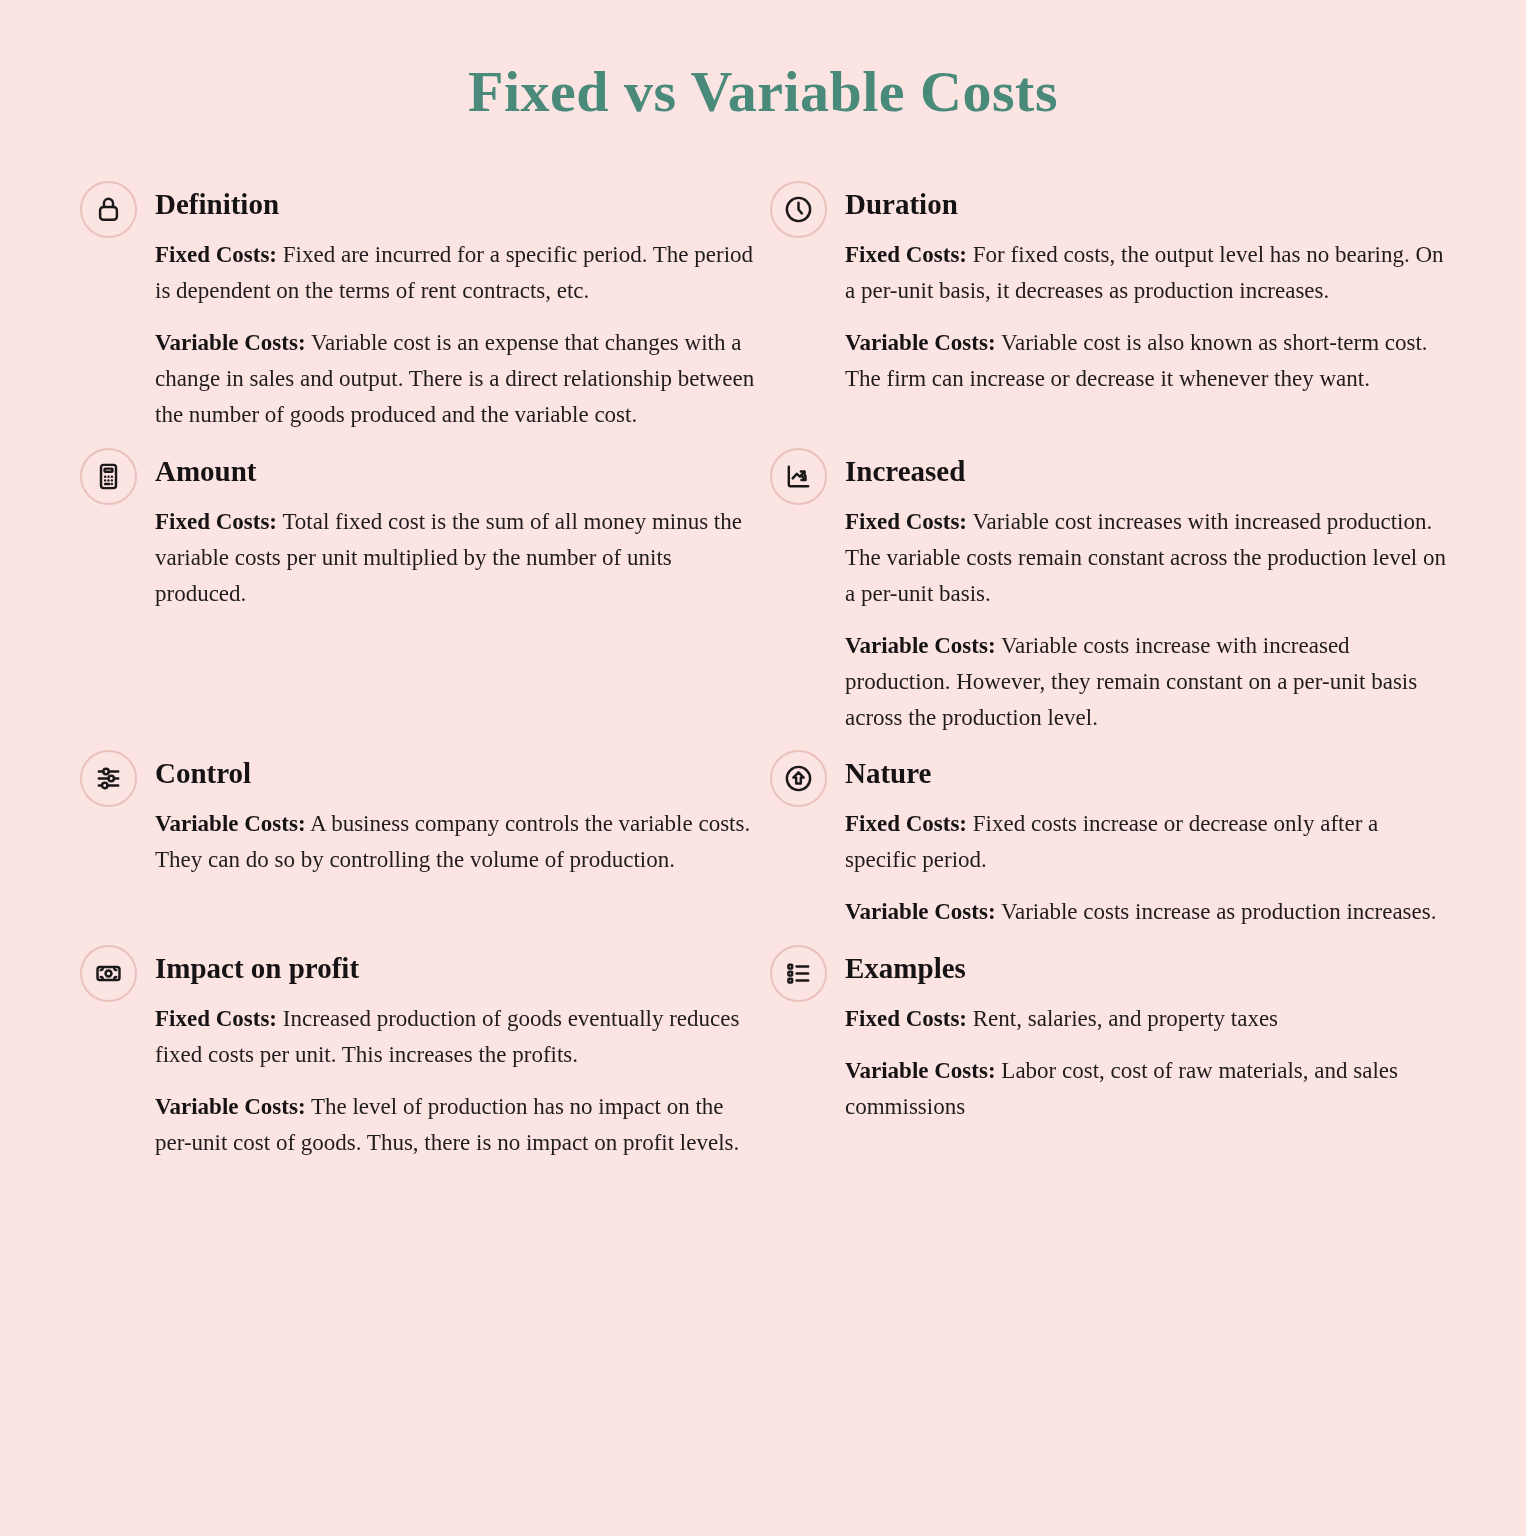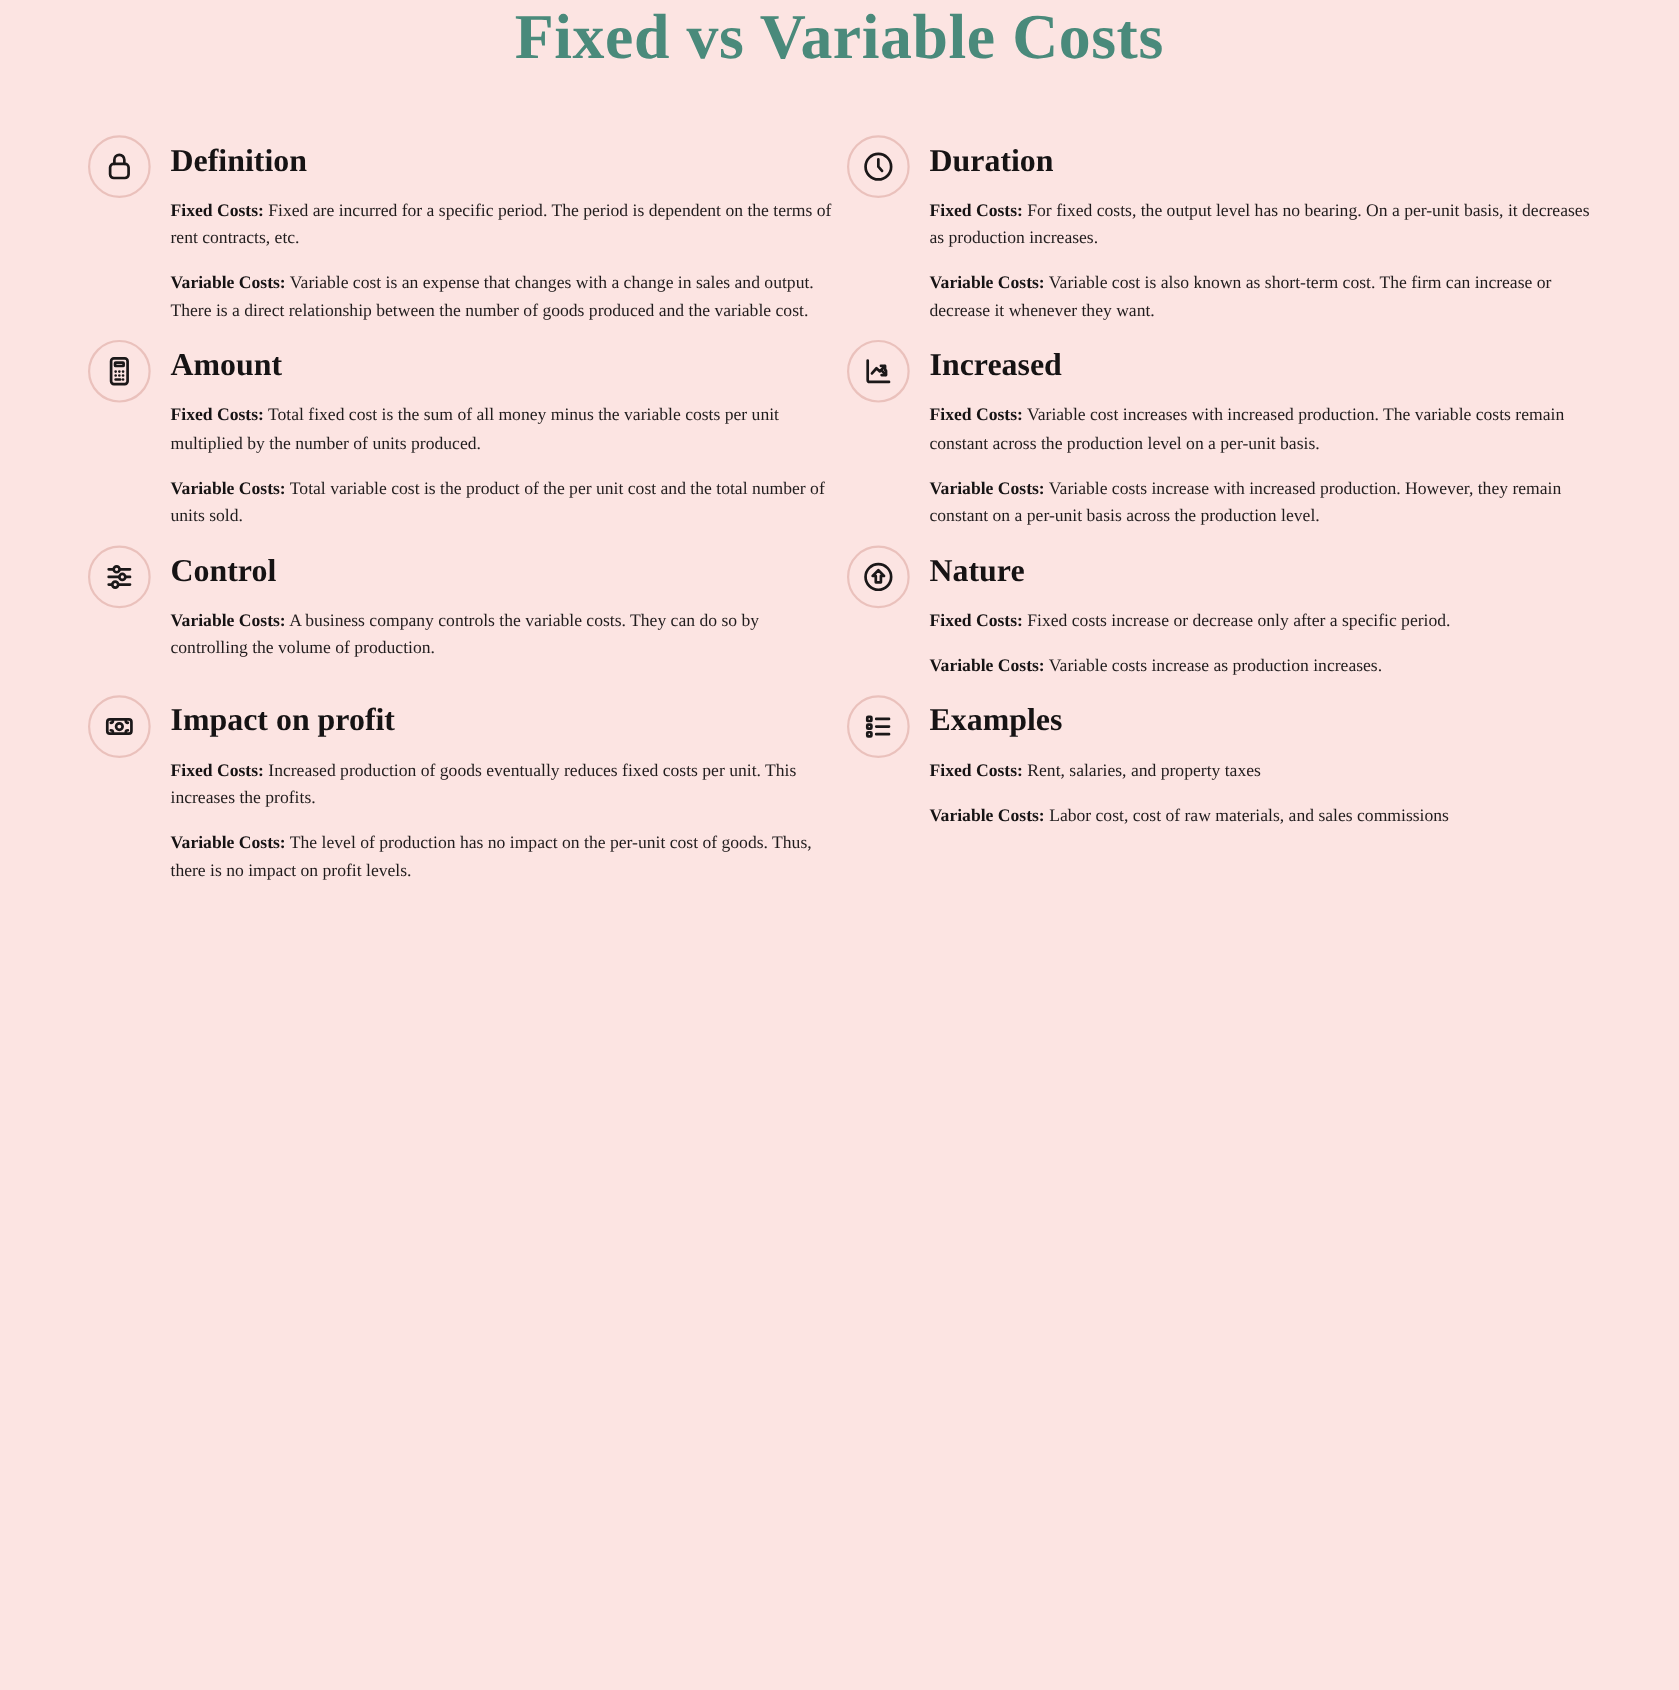--- a/index.html
+++ b/index.html
@@ -19,20 +19,21 @@
     font-family:"Liberation Serif","DejaVu Serif",serif;
     color:var(--text);
   }
   .page{
     width:1526px;
     min-height:1536px;
     padding:0 80px 40px 80px;
   }
   .title{
     margin:0;
+    padding-top:58px;
     text-align:center;
     font-size:58px;
     font-weight:700;
     color:var(--accent);
     letter-spacing:0.5px;
   }
   .intro{
     margin:58px 0 0 0;
     font-size:23.5px;
     line-height:1.45;
@@ -68,21 +69,21 @@
   }
   .section-body{flex:1 1 auto;}
   .section-title{
     margin:7px 0 0 0;
     font-size:29px;
     font-weight:700;
     color:var(--heading);
   }
   .section-body p{
     margin:16px 0 0 0;
-    font-size:16px;
+    font-size:23px;
     line-height:1.57;
   }
   .section-body p strong{
     font-weight:700;
     color:var(--heading);
   }
   .svg-defs{position:absolute;width:0;height:0;overflow:hidden;}
 </style>
 </head>
 <body>
@@ -167,21 +168,20 @@
 
   <div class="section">
     <div class="icon-circle">
       <svg>
             <use href="#calculator-icon"></use>
           </svg>
     </div>
     <div class="section-body">
       <h2 class="section-title">Amount</h2>
       <p><strong>Fixed Costs:</strong> <span>Total fixed cost is the sum of all money minus the variable costs per unit multiplied by the number of units produced.</span></p>
-      <p><strong>Variable Costs:</strong> <span>Total variable cost is the product of the per unit cost and the total number of units sold.</span></p>
     </div>
   </div>
 
   <div class="section">
     <div class="icon-circle">
       <svg>
             <use href="#trend-chart-icon"></use>
           </svg>
     </div>
     <div class="section-body">

